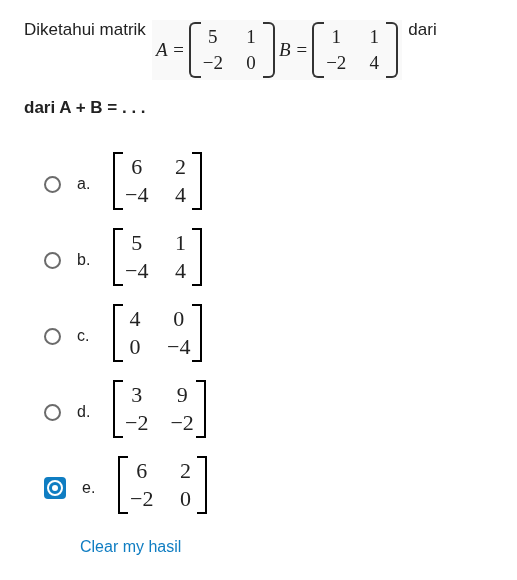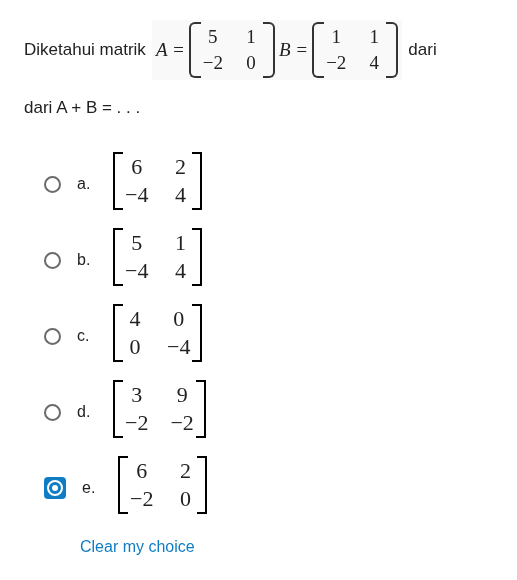--- a/index.html
+++ b/index.html
@@ -7,21 +7,21 @@
     margin: 0;
     padding: 20px 20px 20px 24px;
     width: 517px;
     box-sizing: border-box;
     background: #fff;
     color: #222;
   }
   .question-line {
     display: flex;
     flex-wrap: wrap;
-    align-items: center;
+    align-items: flex-start;
     gap: 6px;
     font-size: 17px;
   }
   .math-block {
     background: #f9f9f9;
     padding: 2px 4px;
     display: inline-flex;
     align-items: center;
     gap: 4px;
     font-family: "Times New Roman", serif;
@@ -73,20 +73,21 @@
     text-align: center;
     font-size: 19px;
   }
   .matrix .cells span {
     min-width: 20px;
     text-align: center;
   }
   .question-line2 {
     margin-top: 18px;
     font-size: 17px;
+    font-weight: bold;
   }
   .options {
     margin-top: 34px;
     display: flex;
     flex-direction: column;
     gap: 12px;
     padding-left: 20px;
   }
   .option-row {
     display: flex;
@@ -269,13 +270,13 @@
           <span>−2</span>
           <span>0</span>
         </span>
         <span class="sqb right"></span>
       </span>
     </span>
   </div>
 
 </div>
 
-<div class="clear-choice">Clear my choice</div>
+<div class="clear-choice">Clear my hasil</div>
 
 </body></html>

